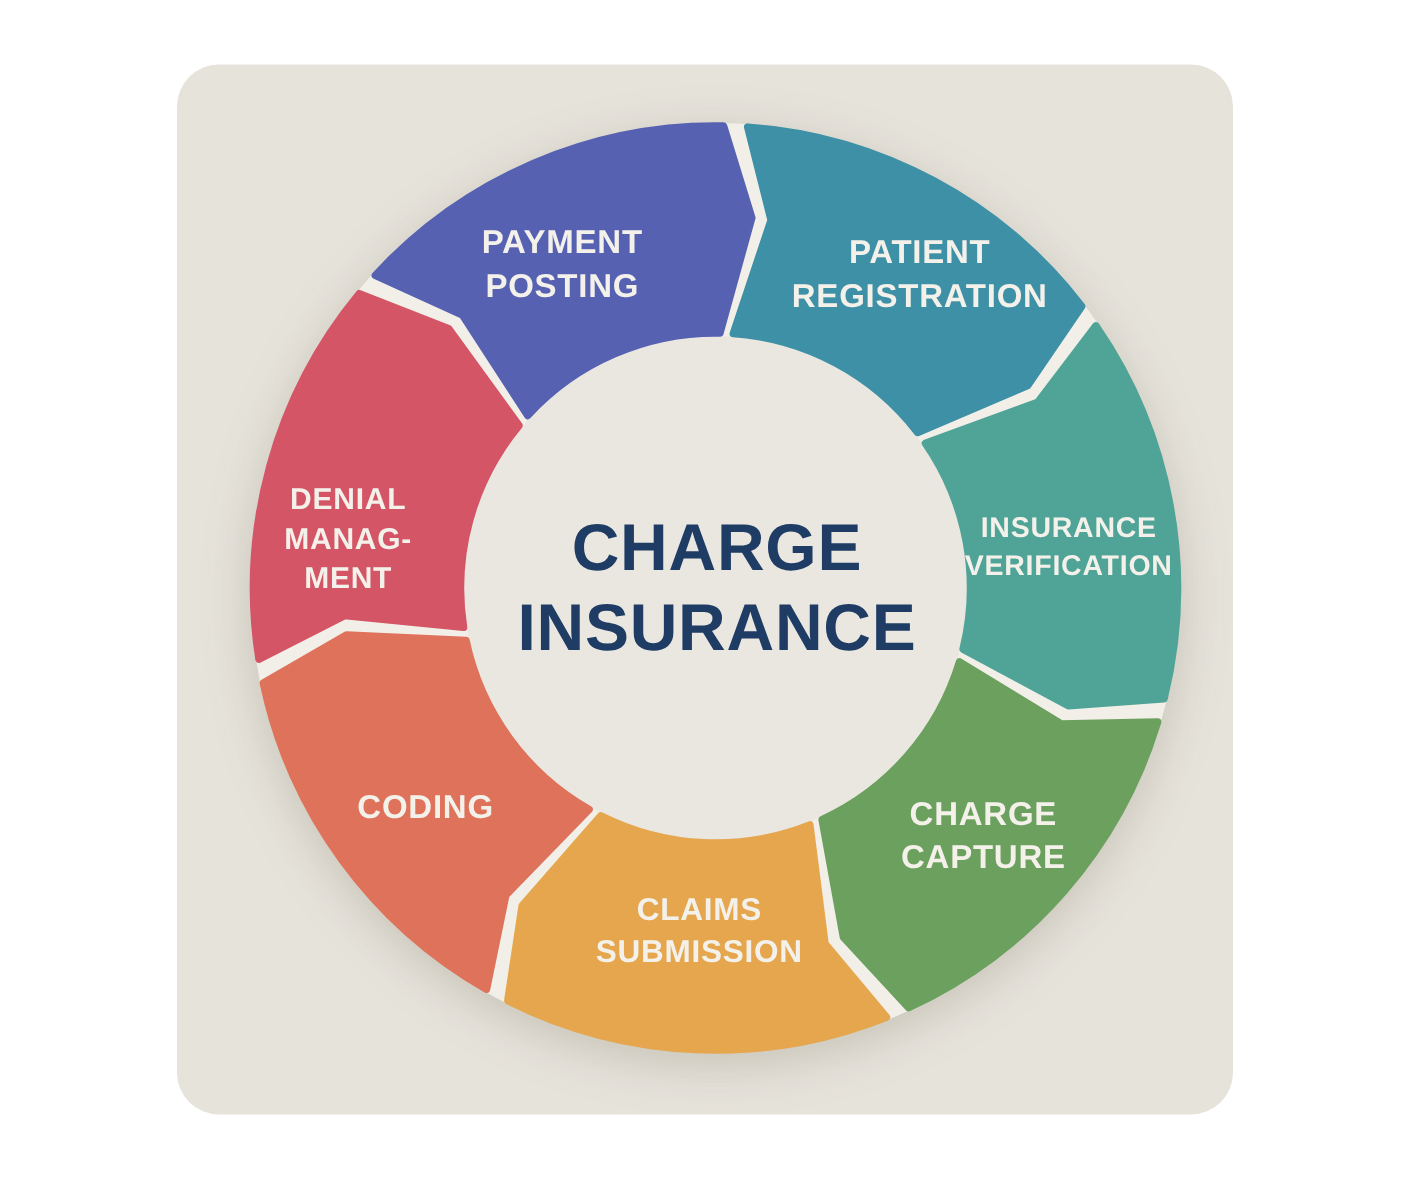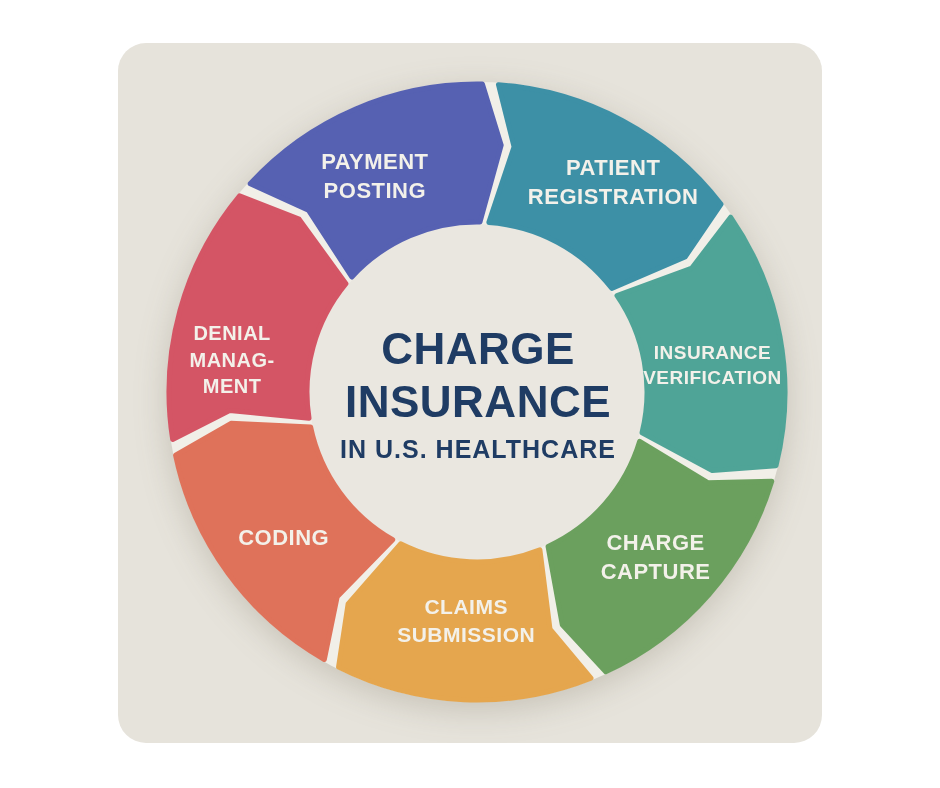--- a/index.html
+++ b/index.html
@@ -84,18 +84,17 @@
         <path d="M54.67,396.42 A308 308 0 0 1 121.58,152.79 L181.12,176.19 L227.96,240.70 A170 170 0 0 0 191.03,375.18 L111.68,367.41 Z" fill="#d45565" stroke="#d45565" stroke-width="5" stroke-linejoin="round"></path>
         <text x="114.11" y="316.76" fill="#f3f1ea" font-size="20" text-anchor="middle"><tspan x="114.11" y="290.36" dominant-baseline="central">DENIAL</tspan><tspan x="114.11" y="316.76" dominant-baseline="central">MANAG-</tspan><tspan x="114.11" y="343.16" dominant-baseline="central">MENT</tspan></text>
         <path d="M132.18,140.64 A308 308 0 0 1 364.38,41.05 L383.20,102.18 L361.97,179.03 A170 170 0 0 0 233.81,233.99 L190.41,167.12 Z" fill="#5661b2" stroke="#5661b2" stroke-width="5" stroke-linejoin="round"></path>
         <text x="256.86" y="132.92" fill="#f3f1ea" font-size="22" text-anchor="middle"><tspan x="256.86" y="118.40" dominant-baseline="central">PAYMENT</tspan><tspan x="256.86" y="147.44" dominant-baseline="central">POSTING</tspan></text>
       </svg>
 
     <div class="center-title">
       <div class="block">
         <div class="title-line">CHARGE</div>
         <div class="title-line">INSURANCE</div>
-        <div class="subtitle">IN U.S. HEALTHCARE</div>
       </div>
     </div>
 
   </div>
 </div>
 
 </body></html>

